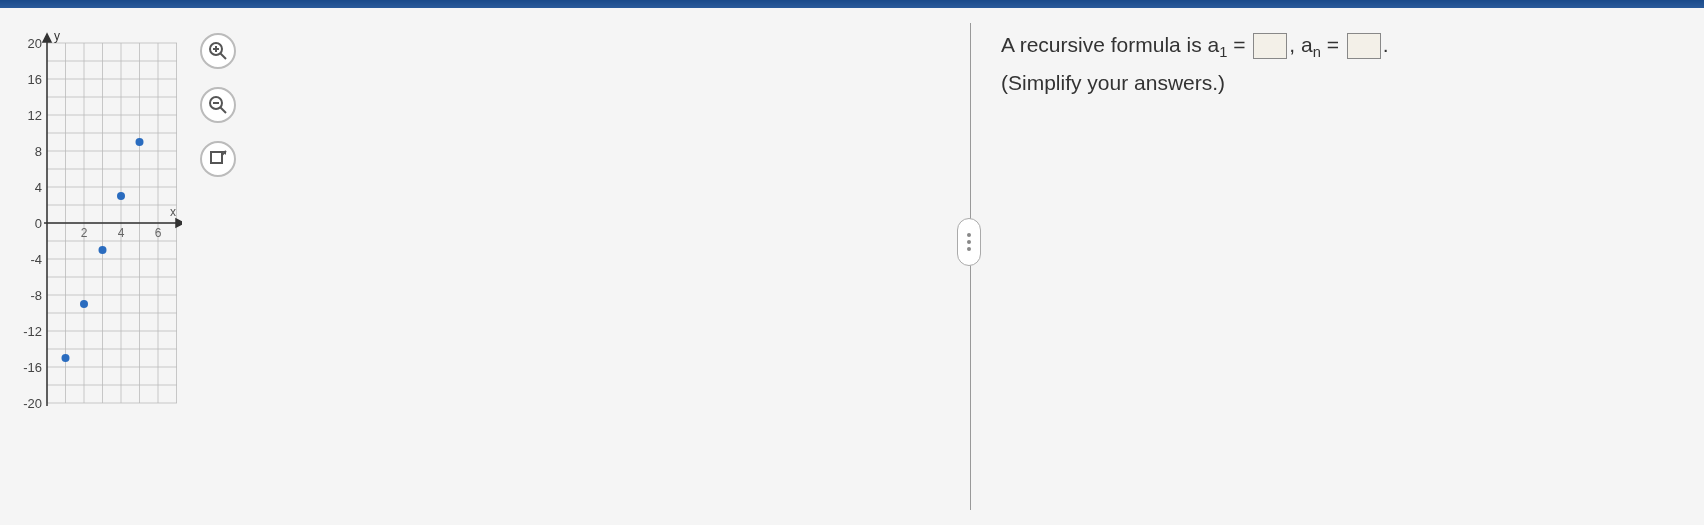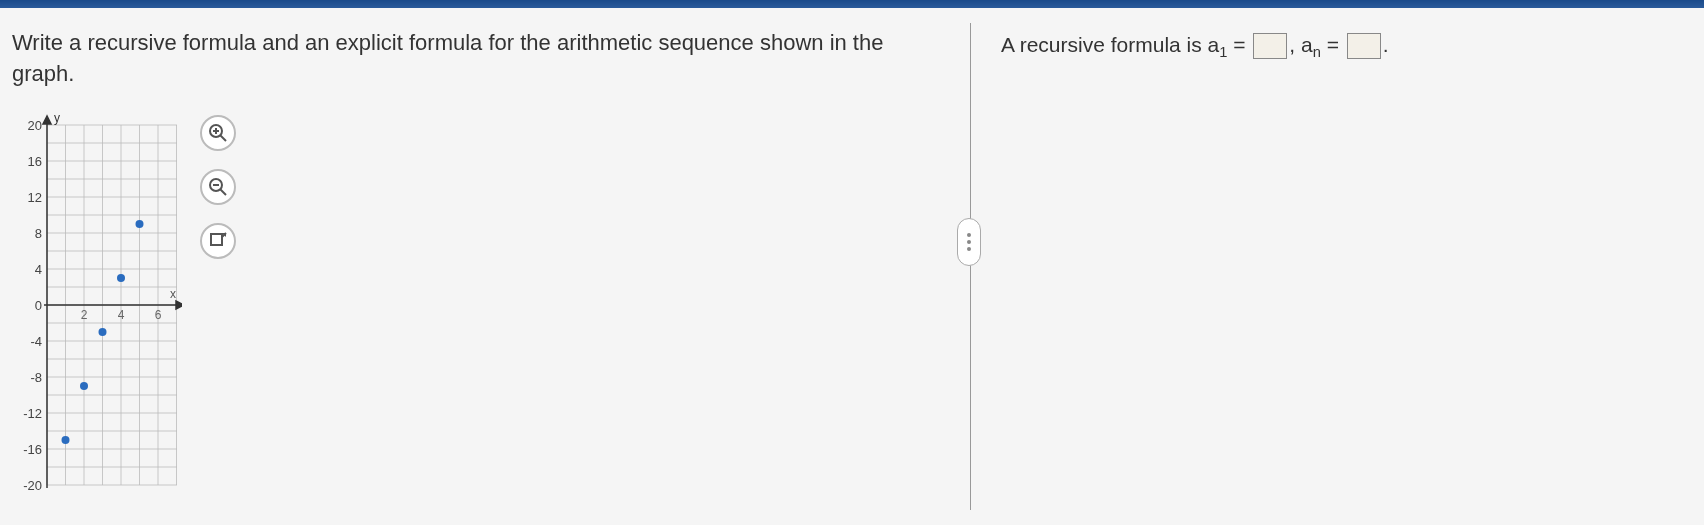--- a/index.html
+++ b/index.html
@@ -125,21 +125,20 @@
       background: #888;
     }
   </style>
 </head>
 <body>
 
 <div class="top-bar"></div>
 <div class="main-container">
 
   <div class="left-panel">
-    <div class="question-text">Write a recursive formula and an explicit formula for the arithmetic sequence shown in the graph.</div>
 
     <div class="graph-section">
       <div class="graph-container">
         <svg class="graph-svg" viewBox="0 0 170 390">
 
           <g stroke="#bbb" stroke-width="0.8">
 
             <line x1="35" y1="15" x2="165" y2="15"></line>
             <line x1="35" y1="33" x2="165" y2="33"></line>
             <line x1="35" y1="51" x2="165" y2="51"></line>
@@ -247,15 +246,16 @@
       <div class="expand-dots">
         <span></span>
           <span></span>
           <span></span>
       </div>
     </div>
 
     <div class="answer-line">
       <span>A recursive formula is a</span><span class="sub">1</span><span> = </span><input type="text" class="answer-input" style=""><span>, a</span><span class="sub">n</span><span> = </span><input type="text" class="answer-input" style=""><span>.</span>
     </div>
+    <div class="simplify-text">(Simplify your answers.)</div>
   </div>
 
 </div>
 
 </body></html>

